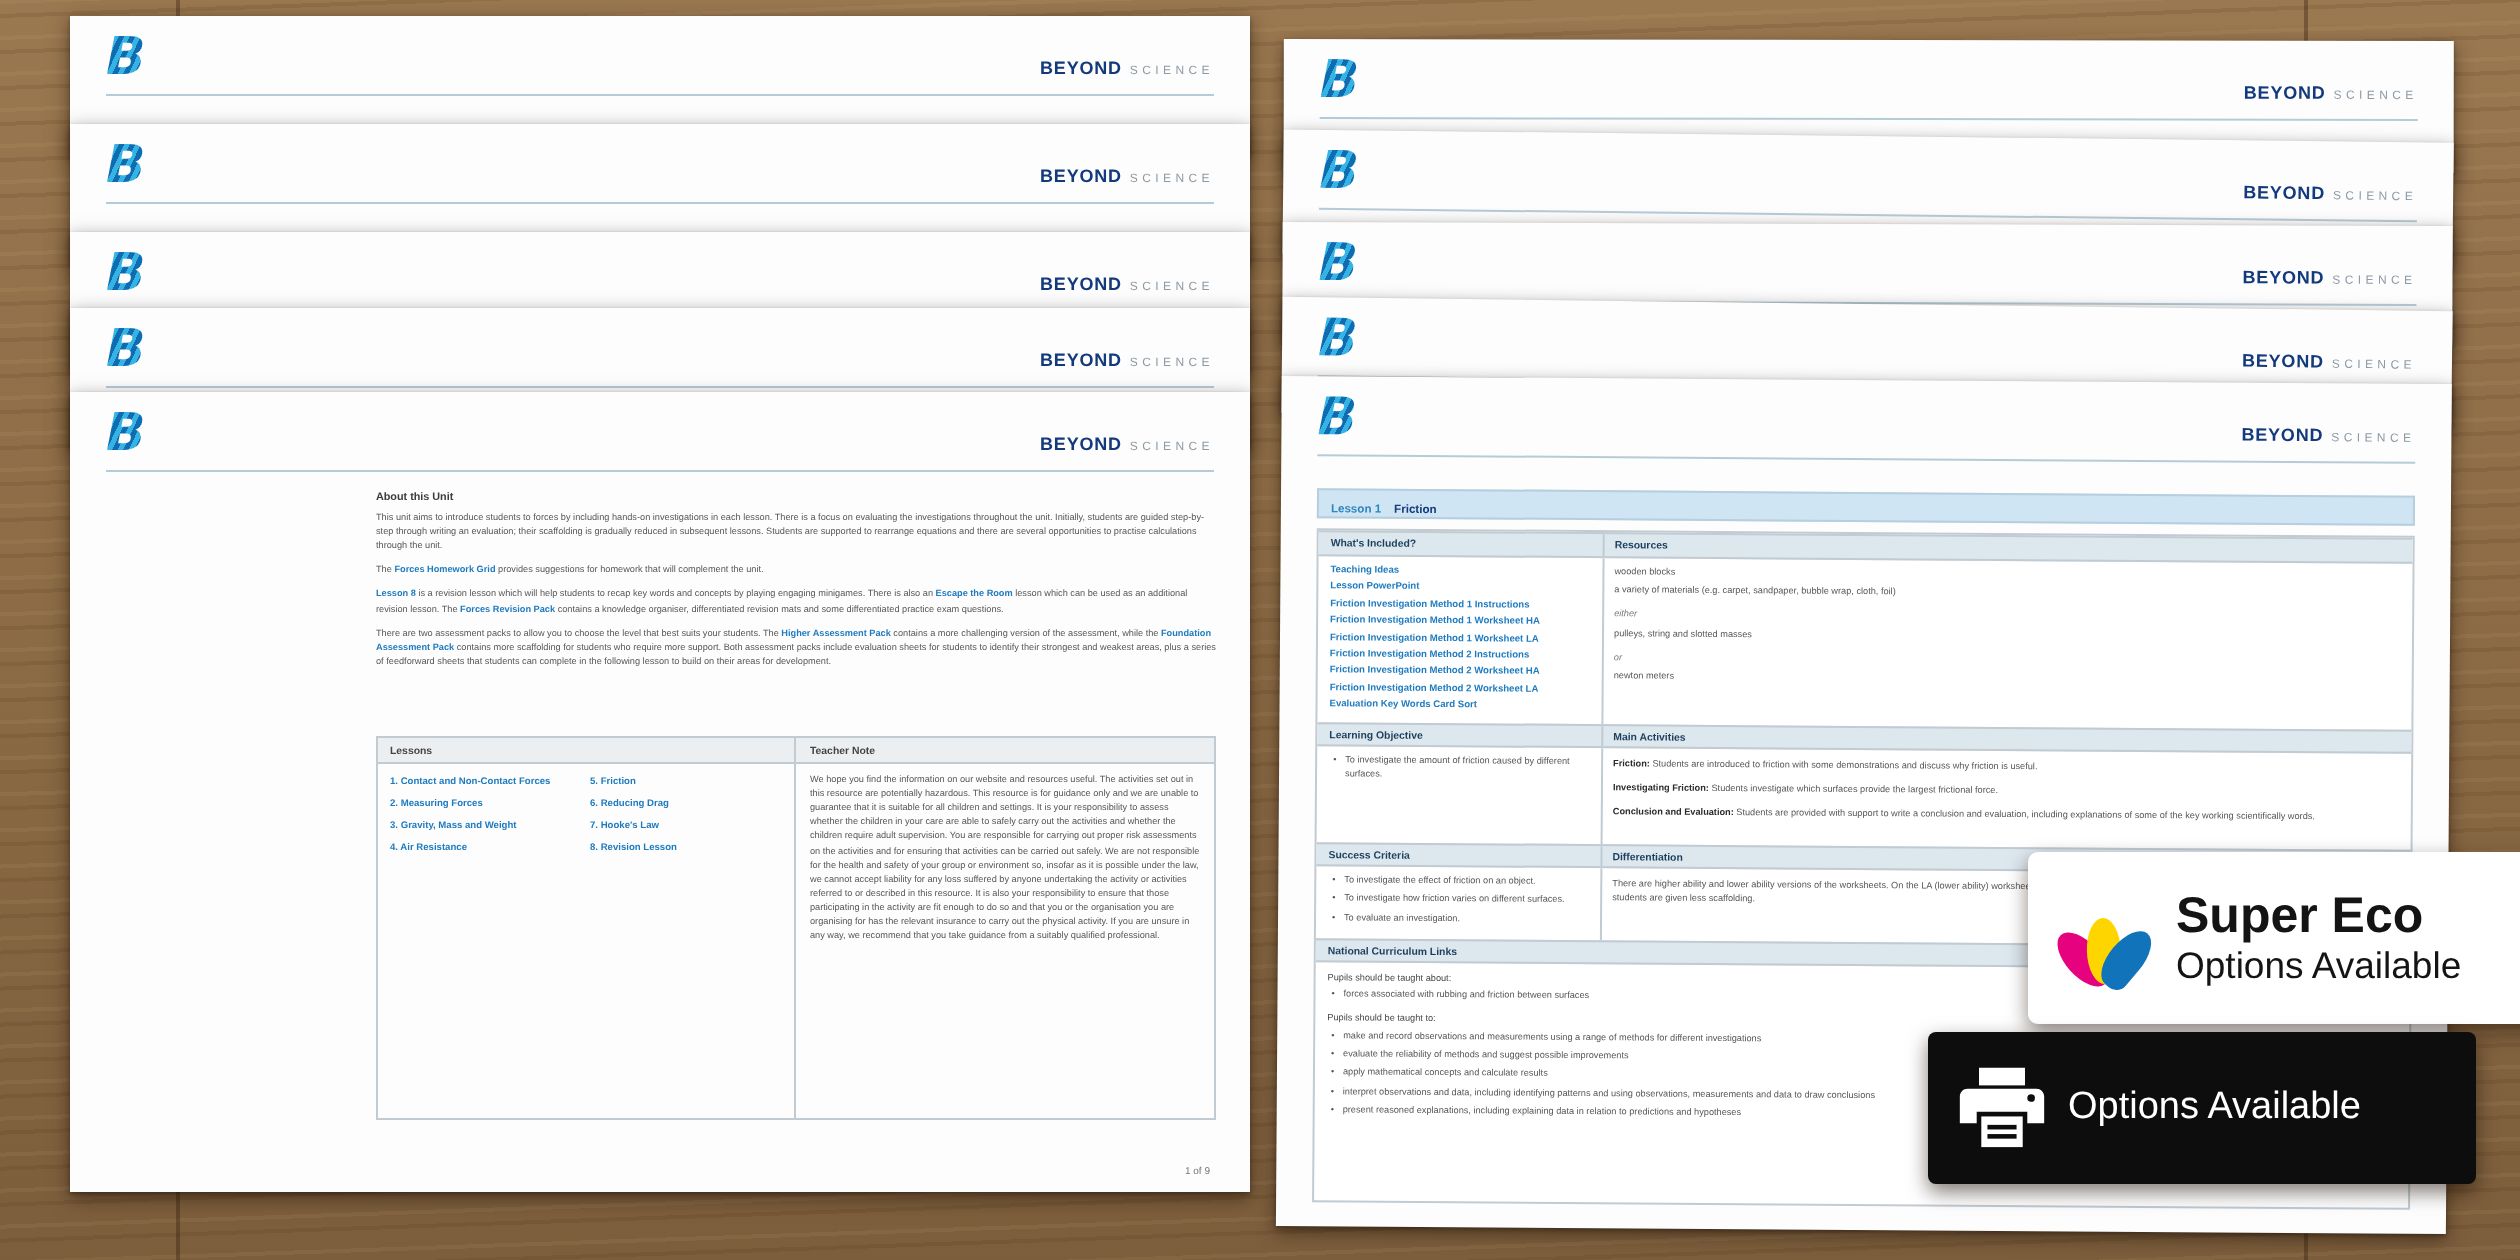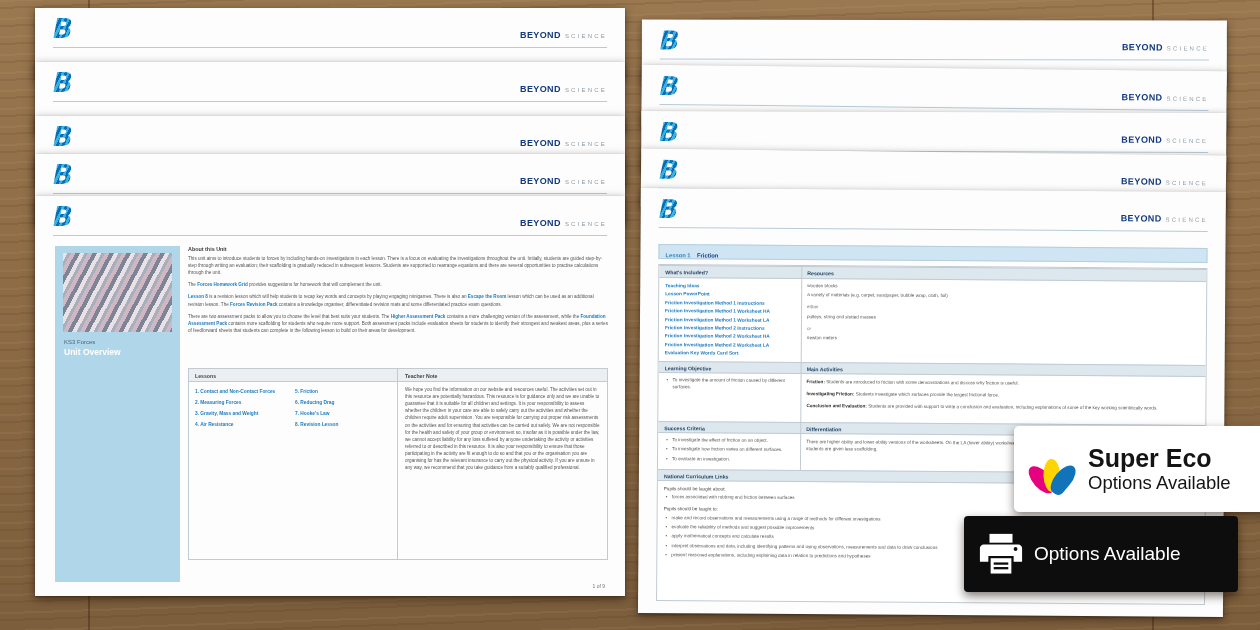--- a/index.html
+++ b/index.html
@@ -131,25 +131,20 @@
         <span class="brand"><span class="b1">BEYOND</span><span class="b2">SCIENCE</span></span>
       </div>
     </div>
 
     <div class="page" style="left:0; top:188px; width:590px; height:400px;">
       <div class="phead">
         <span class="logoB">B</span>
         <span class="brand"><span class="b1">BEYOND</span><span class="b2">SCIENCE</span></span>
       </div>
 
-      <div class="sidebar">
-        <div class="photo"></div>
-        <div class="side-series">KS3 Forces</div>
-        <div class="side-title">Unit Overview</div>
-      </div>
 
       <div class="about">
         <div class="about-h">About this Unit</div>
         <p class="tiny"><span>This unit aims to introduce students to forces by including hands-on investigations in each lesson. There is a focus on evaluating the investigations throughout the unit. Initially, students are guided step-by-step through writing an evaluation; their scaffolding is gradually reduced in subsequent lessons. Students are supported to rearrange equations and there are several opportunities to practise calculations through the unit.</span></p>
         <p class="tiny"><span>The </span><span class="seg-link">Forces Homework Grid</span><span> provides suggestions for homework that will complement the unit.</span></p>
         <p class="tiny"><span class="seg-link">Lesson 8</span><span> is a revision lesson which will help students to recap key words and concepts by playing engaging minigames. There is also an </span><span class="seg-link">Escape the Room</span><span> lesson which can be used as an additional revision lesson. The </span><span class="seg-link">Forces Revision Pack</span><span> contains a knowledge organiser, differentiated revision mats and some differentiated practice exam questions.</span></p>
         <p class="tiny"><span>There are two assessment packs to allow you to choose the level that best suits your students. The </span><span class="seg-link">Higher Assessment Pack</span><span> contains a more challenging version of the assessment, while the </span><span class="seg-link">Foundation Assessment Pack</span><span> contains more scaffolding for students who require more support. Both assessment packs include evaluation sheets for students to identify their strongest and weakest areas, plus a series of feedforward sheets that students can complete in the following lesson to build on their areas for development.</span></p>
       </div>
 
       <div class="ltable">

